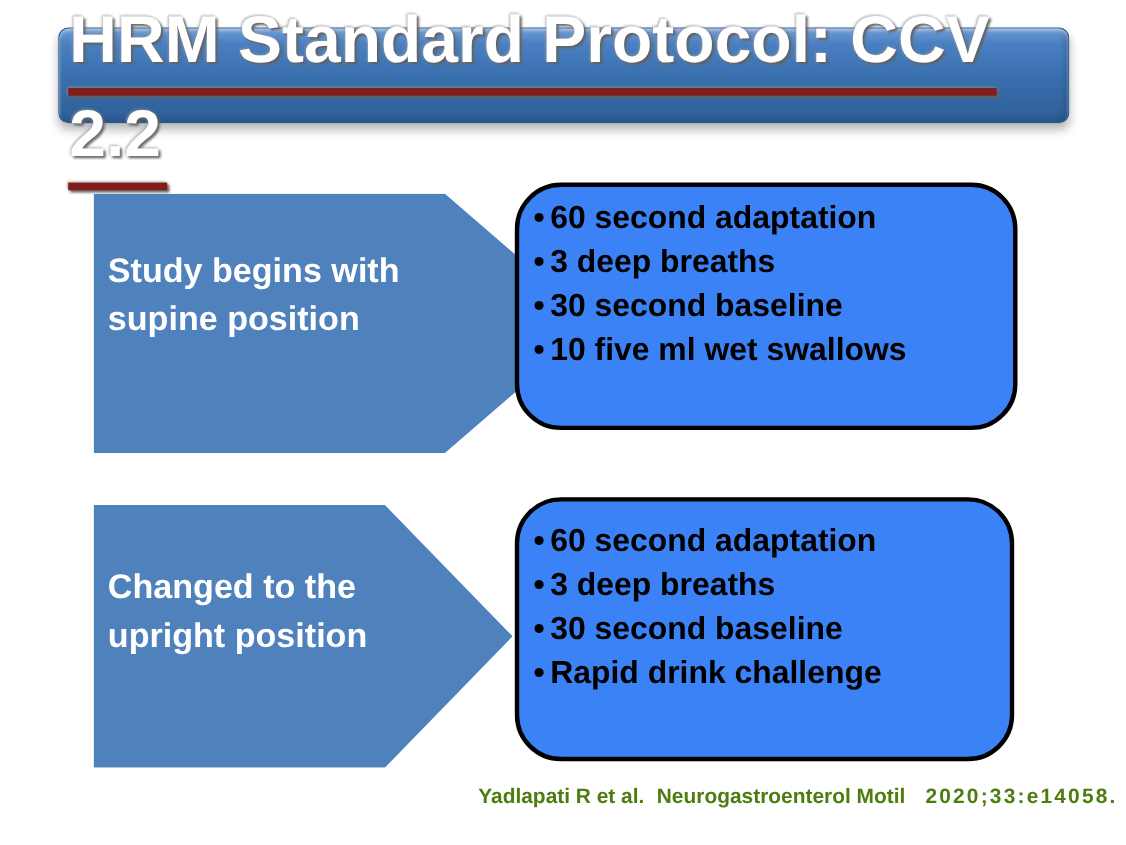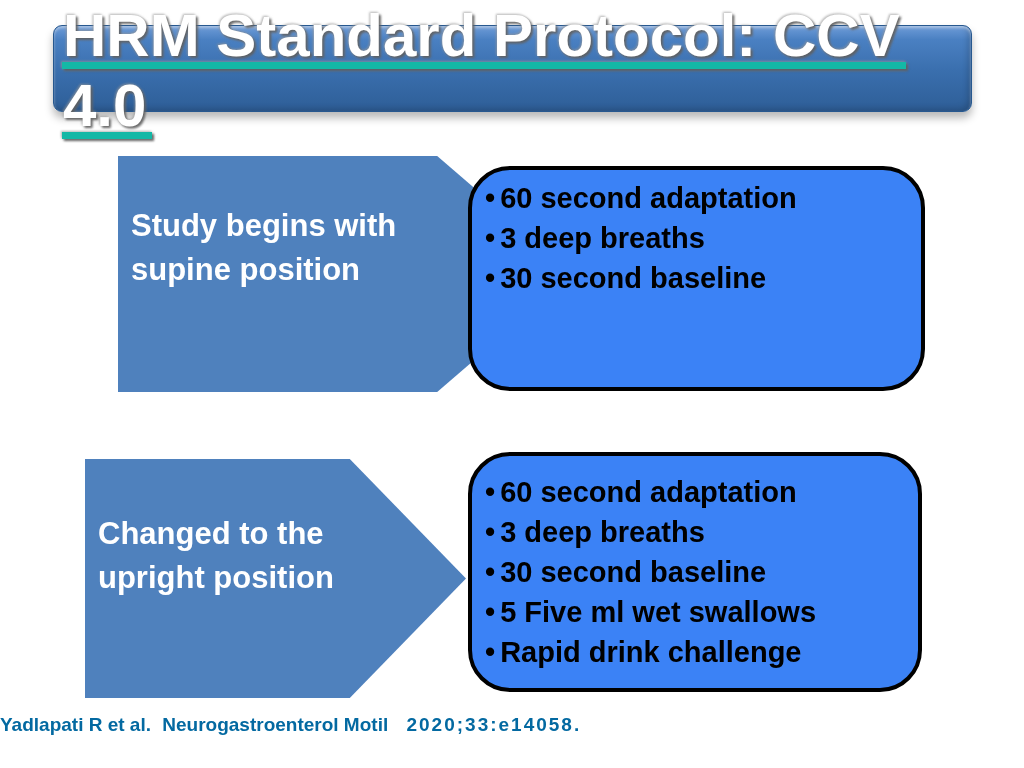--- a/index.html
+++ b/index.html
@@ -17,89 +17,89 @@
                inset 0 2px 3px rgba(255,255,255,0.45),
                inset -3px -2px 6px rgba(0,0,0,0.18);
   }
   .title-text{
     position:absolute;left:62px;top:1px;color:#ffffff;
     font-size:60px;font-weight:bold;line-height:70px;white-space:nowrap;
     filter:drop-shadow(2px 2px 1px rgba(90,90,90,0.85)) drop-shadow(-1px -1px 1px rgba(150,150,150,0.7));
   }
   .title-line{
     display:inline-block;line-height:50px;
-    border-bottom:7px solid #14b8a6;padding:0 6px 1px 1px;
+    border-bottom:7px solid #7f1d1d;padding:0 6px 19px 1px;
   }
 
   
   .arrow{
     position:absolute;background:#4f81bd;color:#ffffff;
     font-size:31px;font-weight:bold;line-height:44px;
   }
-  .arrow-1{left:85px;top:156px;width:456px;height:236px;
-    clip-path:polygon(0 0,70% 0,100% 50%,70% 100%,0 100%);margin-left:33px;}
+  .arrow-1{left:85px;top:176px;width:456px;height:236px;
+    clip-path:polygon(0 0,70% 0,100% 50%,70% 100%,0 100%);}
   .arrow-2{left:85px;top:459px;width:381px;height:239px;
     clip-path:polygon(0 0,69.5% 0,100% 50%,69.5% 100%,0 100%);}
   .arrow-label{padding-left:13px;max-width:330px;box-sizing:content-box;}
   .arrow-1 .arrow-label{padding-top:48px;}
   .arrow-2 .arrow-label{padding-top:53px;}
 
   
   .bullet-box{
     position:absolute;background:#3b82f6;border:4px solid #000000;
     border-radius:42px;box-sizing:border-box;color:#000000;
     font-size:29px;font-weight:bold;line-height:40px;
   }
   .box-1{left:468px;top:166px;width:457px;height:225px;padding:8px 8px 0 13px;}
   .box-2{left:468px;top:452px;width:454px;height:240px;padding:16px 8px 0 13px;}
   .bullet-line{white-space:nowrap;}
   .bullet-marker{margin-right:5px;}
 
   
   .citation{
-    position:absolute;left:0;top:711px;width:1016px;text-align:left;
-    font-size:19px;font-weight:bold;color:#0369a1;line-height:28px;white-space:nowrap;
+    position:absolute;left:0;top:711px;width:1016px;text-align:right;
+    font-size:19px;font-weight:bold;color:#4d7c0f;line-height:28px;white-space:nowrap;
   }
   .citation-journal{margin-left:6px;}
   .citation-reference{margin-left:13px;letter-spacing:2px;}
 </style>
 </head>
 <body>
 
 <div class="slide">
 
   <div class="title-bar"></div>
   <div class="title-text">
     <div>
       <span class="title-line">HRM Standard Protocol: CCV</span>
     </div>
     <div>
-      <span class="title-line">4.0</span>
+      <span class="title-line">2.2</span>
     </div>
   </div>
 
   <div class="arrow arrow-1">
     <div class="arrow-label">Study begins with supine position</div>
   </div>
 
   <div class="bullet-box box-1">
     <div class="bullet-line"><span class="bullet-marker">•</span><span>60 second adaptation</span></div>
     <div class="bullet-line"><span class="bullet-marker">•</span><span>3 deep breaths</span></div>
     <div class="bullet-line"><span class="bullet-marker">•</span><span>30 second baseline</span></div>
+    <div class="bullet-line"><span class="bullet-marker">•</span><span>10 five ml wet swallows</span></div>
   </div>
 
   <div class="arrow arrow-2">
     <div class="arrow-label">Changed to the upright position</div>
   </div>
 
   <div class="bullet-box box-2">
     <div class="bullet-line"><span class="bullet-marker">•</span><span>60 second adaptation</span></div>
     <div class="bullet-line"><span class="bullet-marker">•</span><span>3 deep breaths</span></div>
     <div class="bullet-line"><span class="bullet-marker">•</span><span>30 second baseline</span></div>
-    <div class="bullet-line"><span class="bullet-marker">•</span><span>5 Five ml wet swallows</span></div>
     <div class="bullet-line"><span class="bullet-marker">•</span><span>Rapid drink challenge</span></div>
   </div>
 
   <div class="citation">
     <span class="citation-authors">Yadlapati R et al.</span>
     <span class="citation-journal">Neurogastroenterol Motil</span>
     <span class="citation-reference">2020;33:e14058.</span>
   </div>
 
 </div>

